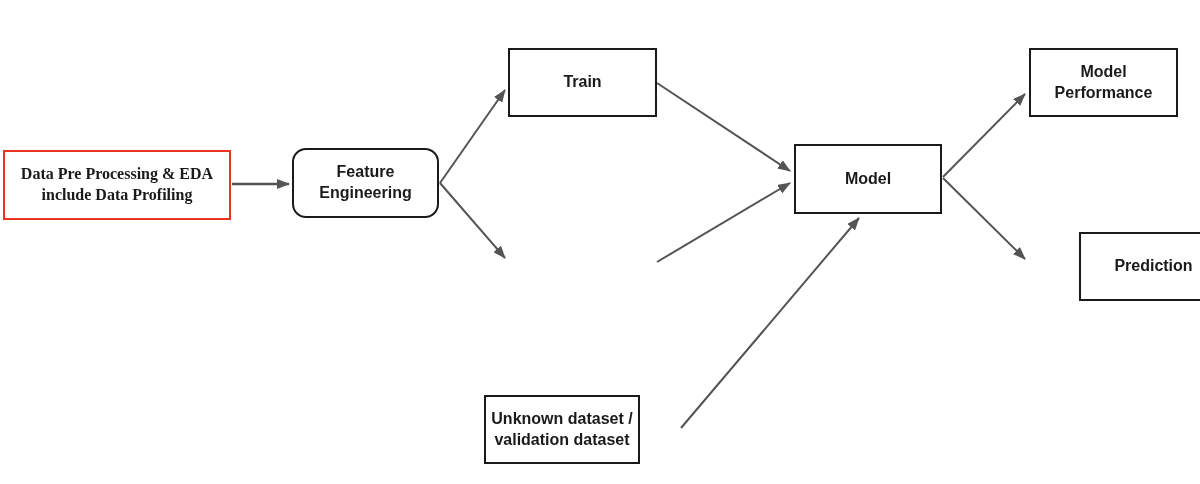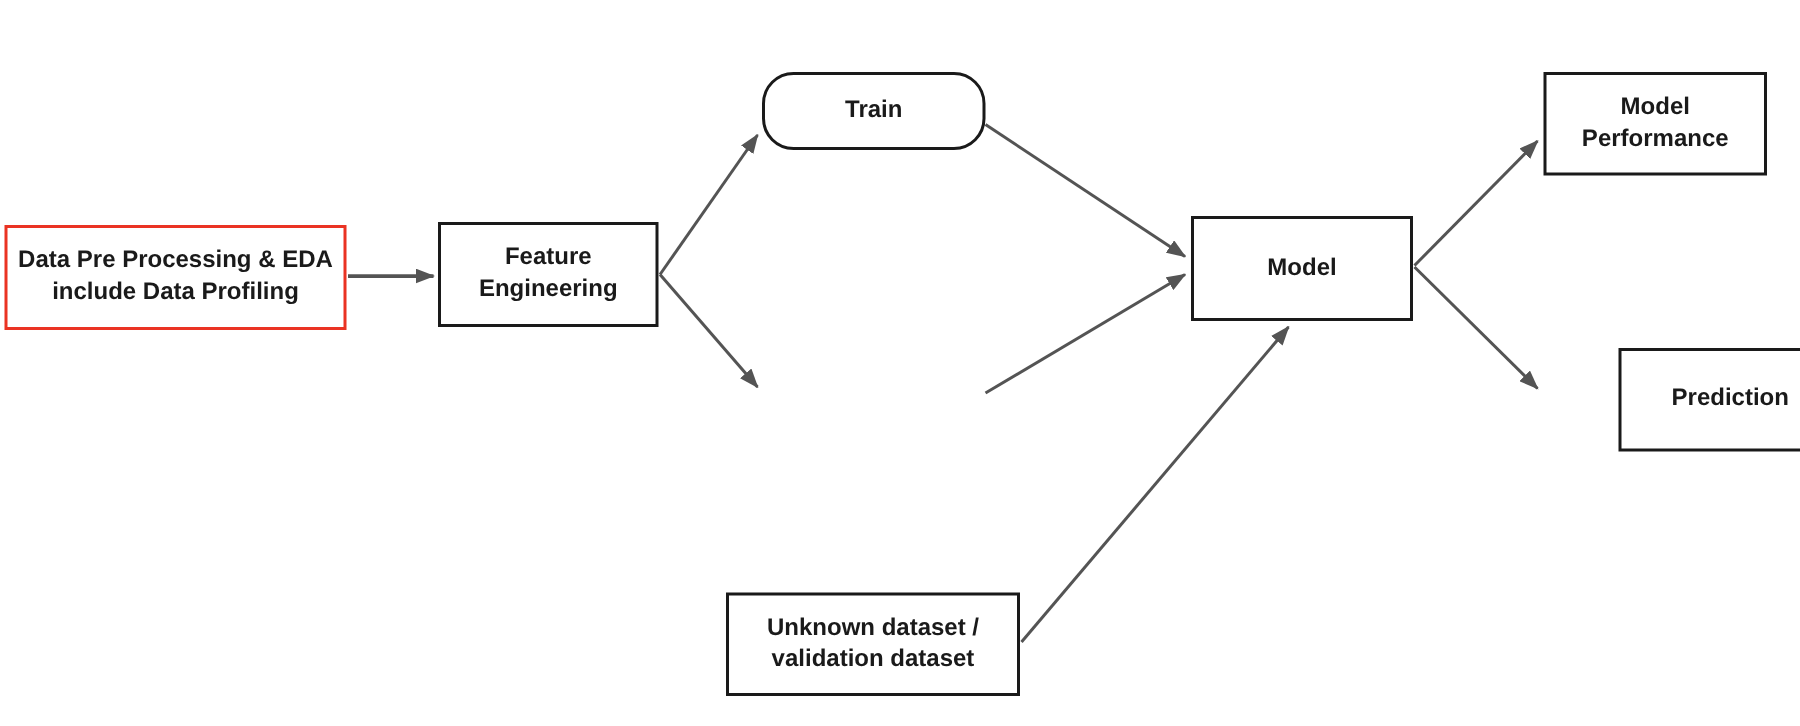--- a/index.html
+++ b/index.html
@@ -32,28 +32,28 @@
     text-align: center;
     white-space: pre-line;
     font-size: 16px;
     font-weight: 700;
     line-height: 1.3;
     color: #1a1a1a;
   }
   .node.highlight {
     border-color: #ea3323;
   }
-  #node-data-pre        { left: 3px;    top: 150px; width: 228px; height: 70px; }
-  #node-feature         { left: 292px;  top: 148px; width: 147px; height: 70px; }
-  #node-train           { left: 508px;  top: 48px;  width: 149px; height: 52px; border-radius: 21px; }
+  #node-data-pre        { left: 3px;    top: 150px; width: 228px; height: 70px; font-family: Liberation Serif, serif; }
+  #node-feature         { left: 292px;  top: 148px; width: 147px; height: 70px; border-radius: 14px; }
+  #node-train           { left: 508px;  top: 48px;  width: 149px; height: 69px; }
   #node-test            { left: 508px;  top: 231px; width: 149px; height: 71px; }
   #node-model           { left: 794px;  top: 144px; width: 148px; height: 70px; }
   #node-model-perf      { left: 1029px; top: 48px;  width: 149px; height: 69px; }
   #node-prediction      { left: 1031px; top: 232px; width: 149px; height: 69px; margin-left: 48px; }
-  #node-unknown         { left: 484px;  top: 395px; width: 196px; height: 69px; }
+  #node-unknown         { left: 484px;  top: 395px; width: 156px; height: 69px; }
 </style>
 </head>
 <body>
 
 <div id="canvas">
 
   <svg id="edges" width="1200" height="484" viewBox="0 0 1200 484">
     <defs>
       <marker id="arrow" markerUnits="userSpaceOnUse" viewBox="0 0 13 10" markerWidth="13" markerHeight="10" refX="12" refY="5" orient="auto">
         <path d="M0,0 L13,5 L0,10 z" fill="#545454"></path>

